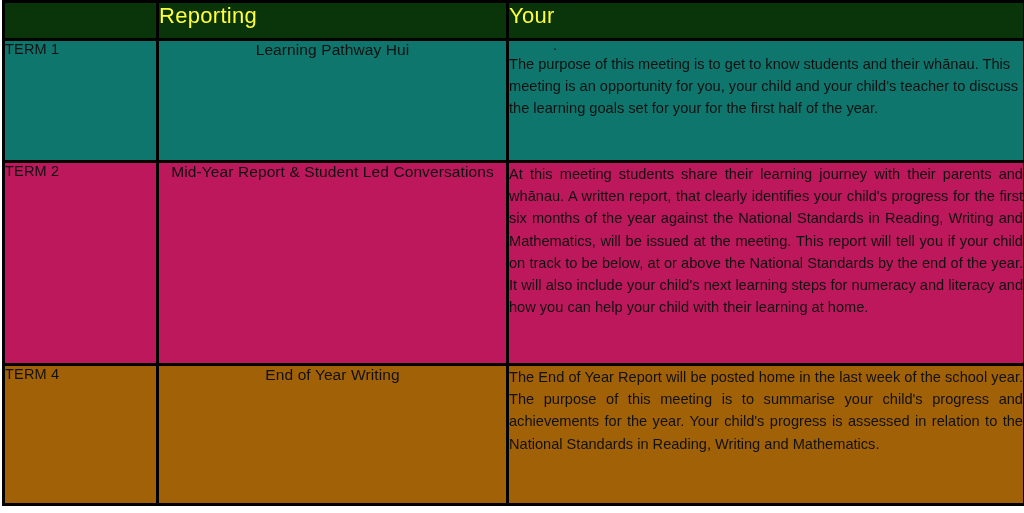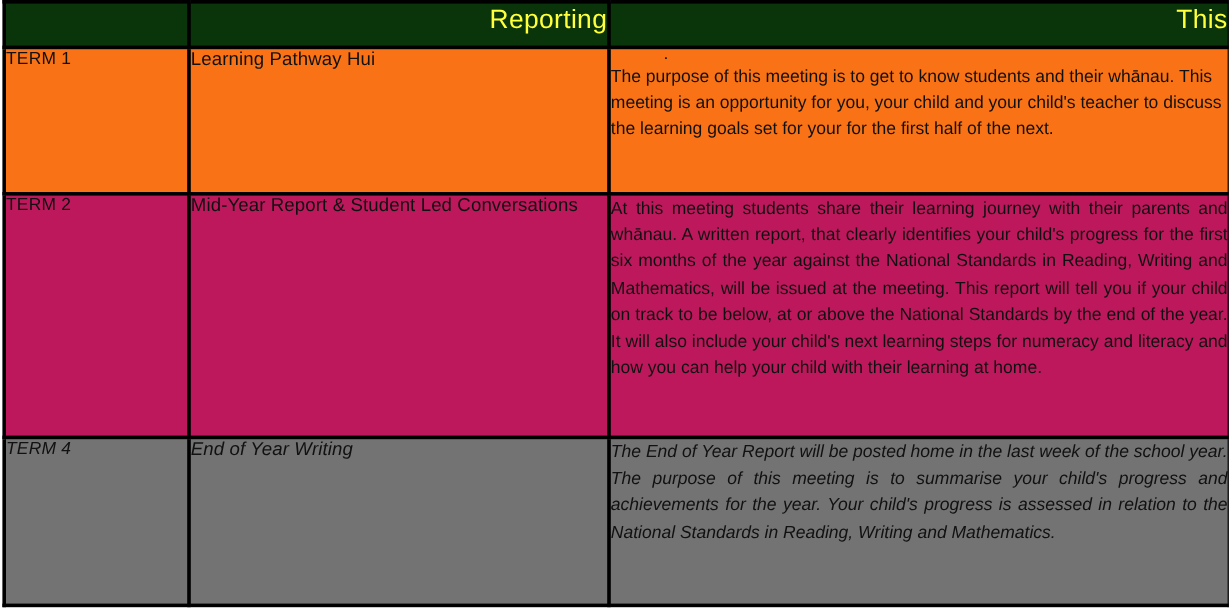--- a/index.html
+++ b/index.html
@@ -42,45 +42,46 @@
   col.c-focus    { width: 517px; }
 
   
   thead th {
     background: #0a3409;
     height: 38px;
     color: #ffff3c;
     font-size: 22px;
     font-weight: normal;
     letter-spacing: 0.3px;
-    text-align: right;
+    text-align: left;
     vertical-align: middle;
     padding: 0 4px 4px 4px;
     border-top: 3px solid #000000;
     border-bottom: 2px solid #000000;
   }
   thead th.h-blank { background: #0a3409; }
 
   
-  tbody tr.row-t1 td { background: #f97316; height: 122px; }
+  tbody tr.row-t1 td { background: #0f766e; height: 122px; }
   tbody tr.row-t2 td { background: #be185d; height: 203px; }
-  tbody tr.row-t4 td { background: #737373; height: 140px; font-style: italic; }
+  tbody tr.row-t4 td { background: #a16207; height: 140px; }
 
   .cell-term {
     font-size: 14.5px;
     color: #111111;
     padding: 21px 0 0 12px;
     letter-spacing: 0.2px;
   }
 
   .cell-report {
     font-size: 15.5px;
     color: #111111;
     padding: 20px 10px 0 12px;
     letter-spacing: 0.1px;
+    text-align: center;
   }
 
   .cell-focus {
     font-size: 14.6px;
     color: #111111;
     line-height: 1.52;
     padding: 16px 12px 0 12px;
   }
   .cell-focus.justified p { text-align: justify; text-justify: inter-word; }
   .cell-focus p {
@@ -108,31 +109,31 @@
   <table class="schedule">
     <colgroup>
       <col class="c-term">
       <col class="c-report">
       <col class="c-focus">
     </colgroup>
     <thead>
       <tr>
         <th class="h-blank"></th>
         <th>Reporting</th>
-        <th>This</th>
+        <th>Your</th>
       </tr>
     </thead>
     <tbody>
 
       <tr class="row-t1">
         <td class="cell-term">TERM 1</td>
         <td class="cell-report">Learning Pathway Hui</td>
         <td class="cell-focus focus-t1">
           <span class="stray-dot">.</span>
-          <p>The purpose of this meeting is to get to know students and their whānau. This meeting is an opportunity for you, your child and your child's teacher to discuss the learning goals set for your for the first half of the next.</p>
+          <p>The purpose of this meeting is to get to know students and their whānau. This meeting is an opportunity for you, your child and your child's teacher to discuss the learning goals set for your for the first half of the year.</p>
         </td>
       </tr>
 
       <tr class="row-t2">
         <td class="cell-term">TERM 2</td>
         <td class="cell-report">Mid-Year Report &amp; Student Led Conversations</td>
         <td class="cell-focus justified focus-t2">
           <p>At this meeting students share their learning journey with their parents and whānau.  A written report, that clearly identifies your child's progress for the first six months of the year against the National Standards in Reading, Writing and Mathematics, will be issued at the meeting. This report will tell you if your child on track to be below, at or above the National Standards by the end of the year. It will also include your child's next learning steps for numeracy and literacy and how you can help your child with their learning at home.</p>
         </td>
       </tr>

